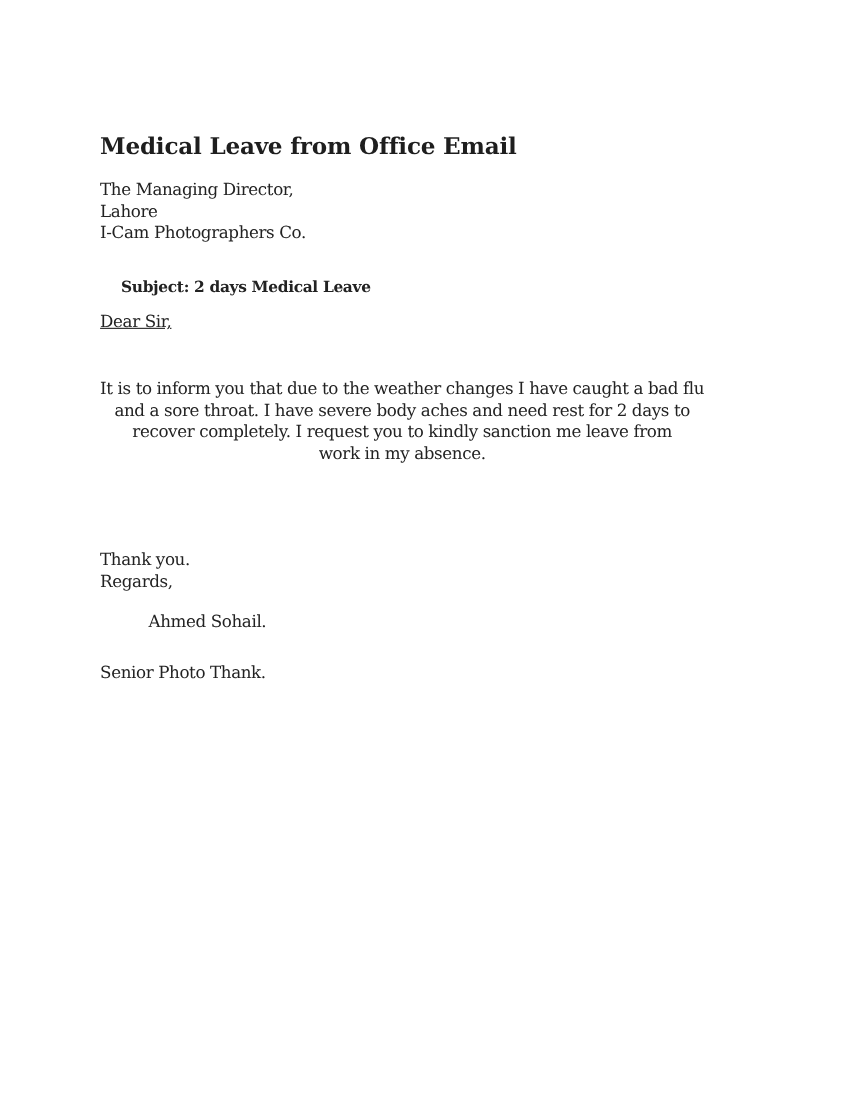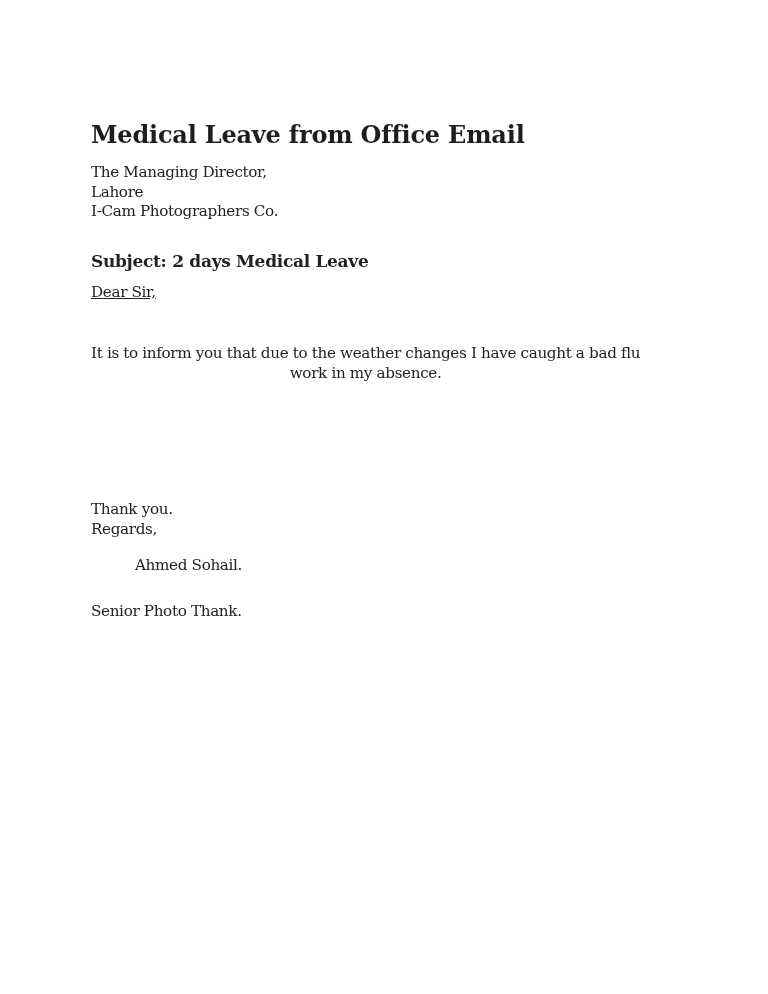--- a/index.html
+++ b/index.html
@@ -5,46 +5,48 @@
     html, body { margin: 0; padding: 0; background: #ffffff; }
     body {
       width: 768px; height: 994px; position: relative; overflow: hidden;
       font-family: "DejaVu Serif", "Liberation Serif", serif;
       color: #222222;
     }
     .page { position: absolute; left: 91px; top: 0; width: 620px; }
     .title {
       position: absolute; top: 120px; left: 0;
       font-family: "DejaVu Serif", serif;
-      font-weight: bold; font-size: 24px; letter-spacing: -0.2px;
+      font-weight: bold; font-size: 21px; letter-spacing: -0.2px;
       margin: 0; white-space: nowrap; color: #1e1e1e;
     }
     .block { position: absolute; left: 0; font-size: 15.2px; line-height: 19.5px; letter-spacing: -0.35px; white-space: nowrap; }
     .line { display: block; }
-    .subject { font-weight: bold; font-size: 17px; letter-spacing: -0.3px; }
+    .subject { font-weight: bold; font-size: 14px; letter-spacing: -0.3px; margin-left: 19px; }
     sup { font-size: 7px; vertical-align: 6px; line-height: 0; }
   </style>
 </head>
 <body>
 
 <div class="page">
   <h1 class="title">Medical Leave from Office Email</h1>
 
   <div class="block" style="top:163px;">
     <span class="line">The Managing Director,</span>
     <span class="line">Lahore</span>
     <span class="line">I-Cam Photographers Co.</span>
   </div>
 
   <div class="block subject" style="top:252px;">Subject: 2 days Medical Leave</div>
 
   <div class="block" style="top:283px;text-decoration:underline;">Dear Sir,</div>
 
   <div class="block" style="top:344px;text-align:center;">
     <span class="line">It is to inform you that due to the weather changes I have caught a bad flu</span>
+    <span class="line">and a sore throat. I have severe body aches and need rest for 2 days to</span>
+    <span class="line">recover completely. I request you to kindly sanction me leave from</span>
     <span class="line">work in my absence.</span>
   </div>
 
   <div class="block" style="top:500px;">
     <span class="line">Thank you.</span>
     <span class="line">Regards,</span>
   </div>
 
   <div class="block" style="top:556px;margin-left:44px;">Ahmed Sohail.</div>
 

